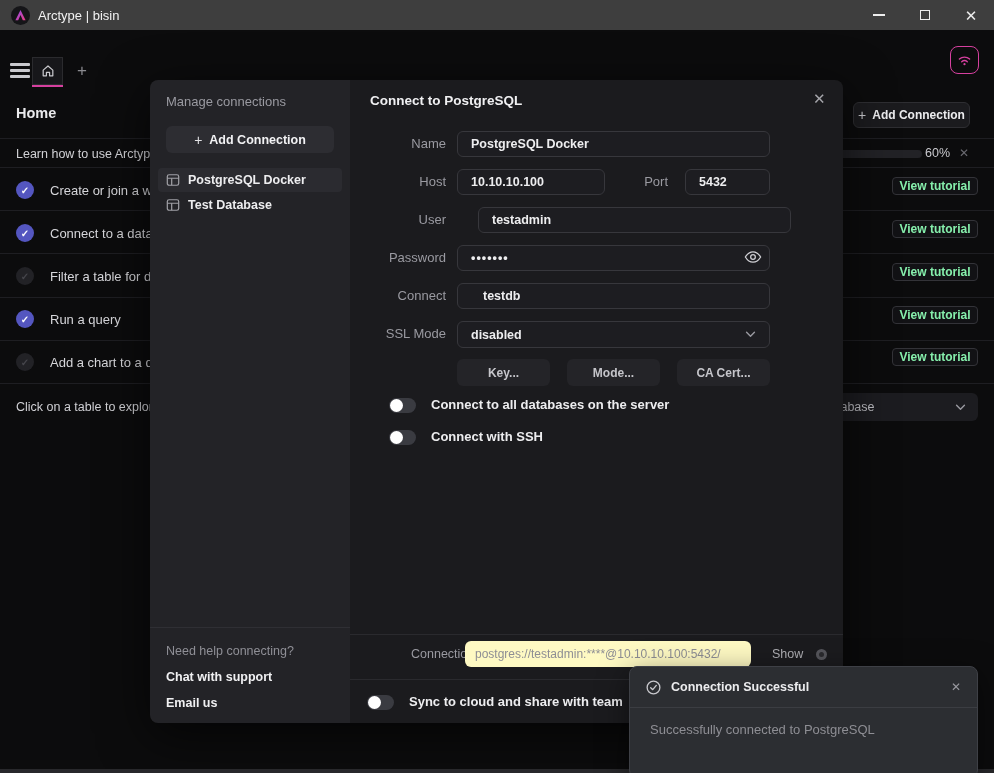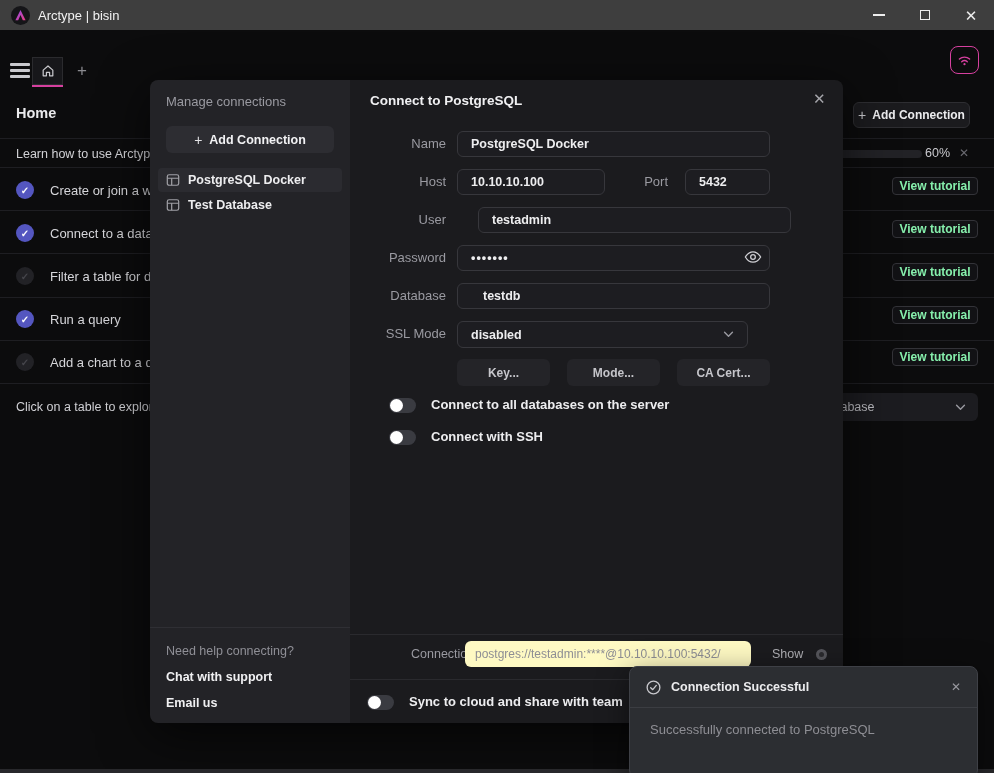--- a/index.html
+++ b/index.html
@@ -75,21 +75,21 @@
   .help-link { left:16px; font-size:12.5px; font-weight:700; color:#f0f0f2; }
 
   .dialog { width:493px; height:100%; background:#1b1b1e; position:relative; }
   .dialog-title { left:20px; top:13px; font-size:13.5px; font-weight:700; color:#f0f0f2; }
   .dialog-close { left:463px; top:10px; font-size:15px; color:#a5a5aa; }
   .field-label { width:90px; left:6px; text-align:right; font-size:13px; color:#9a9aa1;
     line-height:26px; }
   .tfield { height:26px; background:#1d1d21; border:1px solid #37373c; border-radius:6px;
     color:#ededef; font-size:12.5px; font-weight:700; padding:0 13px; outline:none;
     font-family:"Liberation Sans", sans-serif; }
-  .ssl-select { left:107px; top:241px; width:291px; height:27px; background:#1d1d21;
+  .ssl-select { left:107px; top:241px; width:313px; height:27px; background:#1d1d21;
     border:1px solid #37373c; border-radius:6px; display:flex; align-items:center;
     justify-content:space-between; padding:0 13px; font-size:12.5px; font-weight:700; color:#ededef; }
   .cert-btn { top:279px; width:93px; height:27px; background:#242428; border-radius:6px;
     display:flex; align-items:center; justify-content:center; font-size:12px; font-weight:600;
     color:#c5c5ca; }
   .toggle { width:27px; height:15px; border-radius:8px; background:#3a3b41; position:relative; }
   .toggle .knob { position:absolute; left:1px; top:1px; width:13px; height:13px;
     border-radius:50%; background:#ffffff; }
   .toggle-label { font-size:13px; font-weight:700; color:#ededef; line-height:16px; }
   .dialog-divider { left:0; width:493px; height:1px; background:#2a2a2e; }
@@ -274,21 +274,21 @@
 
     <div class="abs field-label" style="top:165px">Password</div>
     <input class="abs tfield" style="left: 107px; top: 165px; width: 313px; letter-spacing: 1px;" value="•••••••">
     <div class="abs" style="left:394px; top:170px;">
       <svg width="18" height="14" viewBox="0 0 20 14">
         <path d="M1.5 7 C4 2.8 7 1.2 10 1.2 C13 1.2 16 2.8 18.5 7 C16 11.2 13 12.8 10 12.8 C7 12.8 4 11.2 1.5 7 Z" fill="none" stroke="#cfcfd4" stroke-width="1.4"></path>
         <circle cx="10" cy="7" r="2.6" fill="none" stroke="#cfcfd4" stroke-width="1.4"></circle>
       </svg>
     </div>
 
-    <div class="abs field-label" style="top:203px">Database</div>
+    <div class="abs field-label" style="top:203px">Connect</div>
     <input class="abs tfield" style="left: 107px; top: 203px; width: 313px; padding-left: 25px;" value="testdb">
 
     <div class="abs field-label" style="top:241px">SSL Mode</div>
     <div class="abs ssl-select">
       <span>disabled</span>
       <svg width="11" height="7" viewBox="0 0 12 8">
         <path d="M1.5 1.5 L6 6 L10.5 1.5" fill="none" stroke="#9a9aa1" stroke-width="1.6" stroke-linecap="round" stroke-linejoin="round"></path>
       </svg>
     </div>
 

